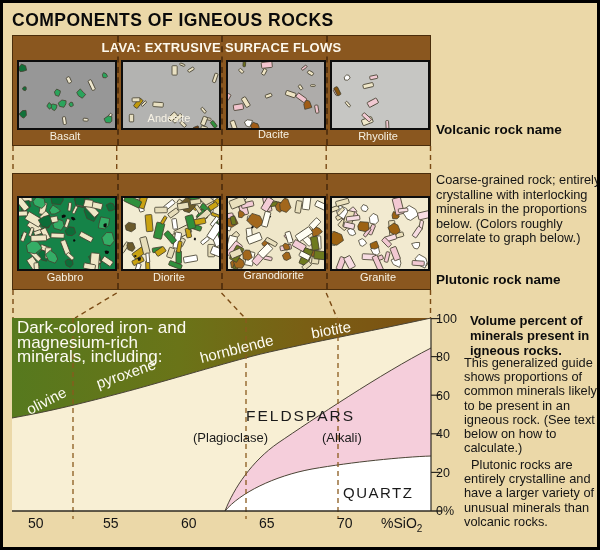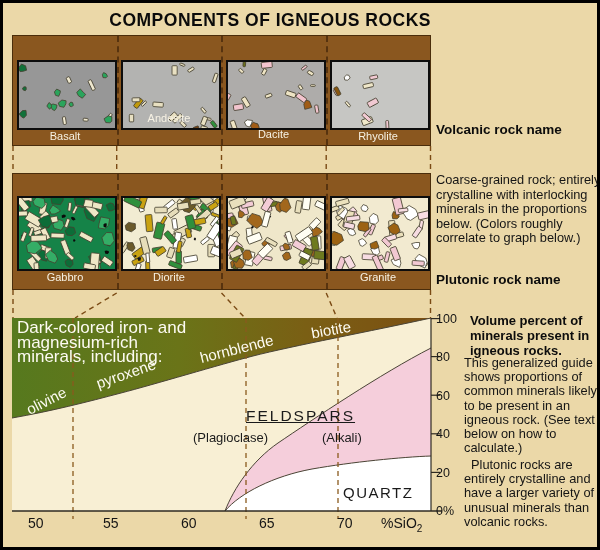--- a/index.html
+++ b/index.html
@@ -3,21 +3,21 @@
 <meta charset="utf-8">
 <style>
   html,body{margin:0;padding:0;background:#222;}
   .stage{
     position:relative;width:600px;height:550px;box-sizing:border-box;
     background:#ebd8a8;border:3px solid #000;overflow:hidden;
     font-family:"Liberation Sans","DejaVu Sans",sans-serif;color:#111;
   }
   .abs{position:absolute;}
   .page-title{
-    left:9px;top:7px;width:419px;text-align:right;
+    left:9px;top:7px;width:419px;text-align:left;
     font-size:17.5px;font-weight:bold;letter-spacing:.5px;color:#0a0a0a;white-space:nowrap;
   }
   .panel{left:9px;width:419px;background:#8a571f;border:1px solid #4a2d0b;box-sizing:border-box;}
   .panel-lava{top:32px;height:111px;}
   .panel-plutonic{top:170px;height:117px;}
   .panel-header{
     position:absolute;left:0;top:4px;width:100%;text-align:center;
     color:#fdf8ec;font-weight:bold;font-size:13px;letter-spacing:.3px;white-space:nowrap;
   }
   .cell-sep{position:absolute;top:0;height:100%;width:0;border-left:2px dashed rgba(45,22,2,.55);}
@@ -25,39 +25,40 @@
   .rockfig svg{display:block;}
   .rockname{
     position:absolute;text-align:center;color:#f7f2e4;font-size:11px;white-space:nowrap;
   }
   .note{font-size:12.8px;line-height:14.6px;color:#151515;}
   .note-bold{font-size:13.5px;font-weight:bold;color:#0c0c0c;white-space:nowrap;}
   .graph-head{font-size:13px;line-height:14.8px;font-weight:bold;color:#0c0c0c;}
   .graph-p{font-size:12.8px;line-height:14.2px;color:#151515;}
   .chart-label-white{color:#fdfbf2;font-size:17px;line-height:14.5px;}
   .band-min{color:#fdfbf2;font-size:15px;white-space:nowrap;transform-origin:center;}
-  .lbl-feldspars{font-size:15.5px;letter-spacing:2px;color:#1a1a1a;white-space:nowrap;text-decoration:underline;}
+  .lbl-feldspars{font-size:15.5px;letter-spacing:2px;color:#1a1a1a;white-space:nowrap;}
   .lbl-sub{font-size:13px;color:#1a1a1a;white-space:nowrap;}
   .lbl-quartz{font-size:15px;letter-spacing:1.5px;color:#1a1a1a;white-space:nowrap;}
   .xtick{font-size:14px;color:#151515;width:34px;}
   .ytick{font-size:12.5px;color:#151515;white-space:nowrap;}
   .xunit{font-size:14px;color:#151515;white-space:nowrap;}
   sub{font-size:10px;}
 </style>
 </head>
 <body>
 
 <div class="stage">
 
   <div class="abs page-title">COMPONENTS OF IGNEOUS ROCKS</div>
 
   <div class="abs panel panel-lava">
     <div class="cell-sep" style="left:104px;"></div>
     <div class="cell-sep" style="left:208px;"></div>
     <div class="cell-sep" style="left:313px;"></div>
+    <div class="panel-header">LAVA: EXTRUSIVE SURFACE FLOWS</div>
 
     <div class="rockfig" style="left:4px;top:24px;">
       <svg width="96" height="66" viewBox="0 0 96 66">
           <rect x="0" y="0" width="96" height="66" fill="#979797"></rect>
           <polygon points="41.2,30.8 39.7,34.3 36.5,33.3 35.4,29.9 37.7,27.1 41.3,28.8" fill="#2aa45c" stroke="#45402f" stroke-width="0.8"></polygon>
           <polygon points="46.9,41.8 44.9,45.3 40.6,44.4 39.2,41.1 42.9,38.0 47.1,38.8" fill="#2aa45c" stroke="#45402f" stroke-width="0.8"></polygon>
           <polygon points="37.5,46.0 35.6,48.6 33.3,47.5 31.1,42.9 34.1,42.0 38.0,43.1" fill="#2aa45c" stroke="#45402f" stroke-width="0.8"></polygon>
           <rect x="-2.933842691418249" y="-1.276027215494696" width="5.867685382836498" height="2.552054430989392" rx="0.8" fill="#efe8cf" stroke="#45402f" stroke-width="0.8" transform="translate(90.7,54.2) rotate(125)"></rect>
           <polygon points="7.6,8.2 4.1,9.3 1.1,9.6 -0.7,6.1 2.5,2.1 6.6,3.8" fill="#11713a" stroke="#45402f" stroke-width="0.8"></polygon>
           <rect x="-5.40037200023653" y="-1.733284035948936" width="10.80074400047306" height="3.466568071897872" rx="0.8" fill="#efe8cf" stroke="#45402f" stroke-width="0.8" transform="translate(72.7,23.1) rotate(65)"></rect>
@@ -406,20 +407,21 @@
           <rect x="-8.376497927936725" y="-3.4993958972768096" width="16.75299585587345" height="6.998791794553619" rx="0.8" fill="#f7dce2" stroke="#45402f" stroke-width="0.8" transform="translate(94.4,16.7) rotate(167)"></rect>
           <rect x="-4.156578487949446" y="-1.6876780143461652" width="8.313156975898892" height="3.3753560286923303" rx="0.8" fill="#ece1bc" stroke="#45402f" stroke-width="0.8" transform="translate(8.7,13.2) rotate(133)"></rect>
           <rect x="-4.755198853788897" y="-1.7938172364505813" width="9.510397707577795" height="3.5876344729011627" rx="0.8" fill="#f7dce2" stroke="#45402f" stroke-width="0.8" transform="translate(71.1,12.2) rotate(174)"></rect>
           <polygon points="47.0,49.2 42.8,51.1 39.0,50.3 38.0,45.9 42.1,44.0 44.6,43.1" fill="#9c6212" stroke="#45402f" stroke-width="0.8"></polygon>
           <polygon points="87.5,48.0 85.4,51.0 82.1,50.2 79.6,45.6 83.8,44.5 87.6,44.5" fill="#ffffff" stroke="#45402f" stroke-width="0.8"></polygon>
         </svg>
       </div>
 
     <div class="rockname" style="left:0;top:97px;width:104px;">Gabbro</div>
     <div class="rockname" style="left:104px;top:97px;width:104px;">Diorite</div>
+    <div class="rockname" style="left:208px;top:95px;width:105px;">Granodiorite</div>
     <div class="rockname" style="left:313px;top:97px;width:104px;">Granite</div>
   </div>
 
   <svg class="abs" style="left:0;top:287px;" width="600" height="28">
     <g stroke="#7a4a14" stroke-width="1.4" stroke-dasharray="5 4" fill="none">
       <line x1="10" y1="0" x2="10" y2="28"></line>
         <line x1="427.5" y1="0" x2="427.5" y2="28"></line>
       <line x1="113.7" y1="3" x2="72" y2="28"></line>
         <line x1="218.5" y1="3" x2="242" y2="28"></line>
       <line x1="323.2" y1="3" x2="334" y2="28"></line>

